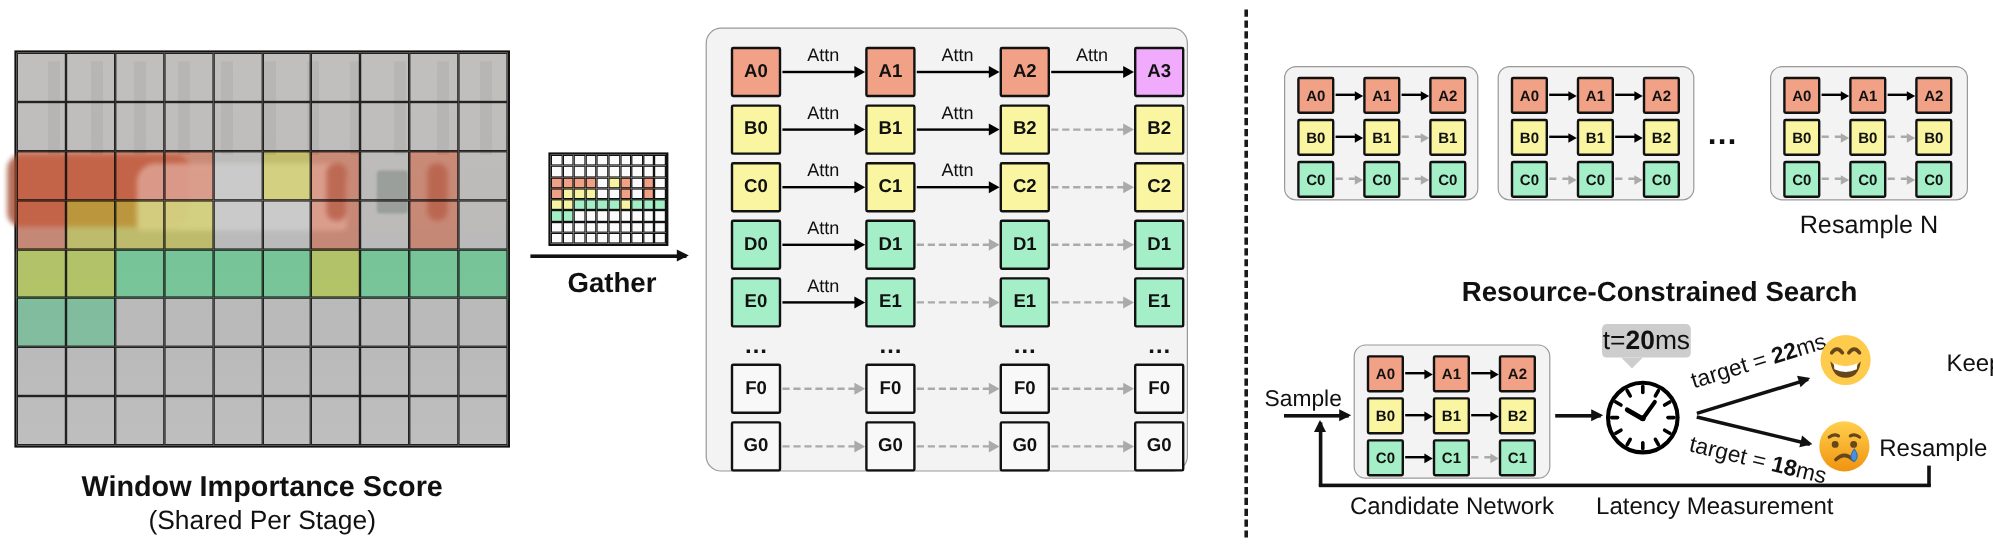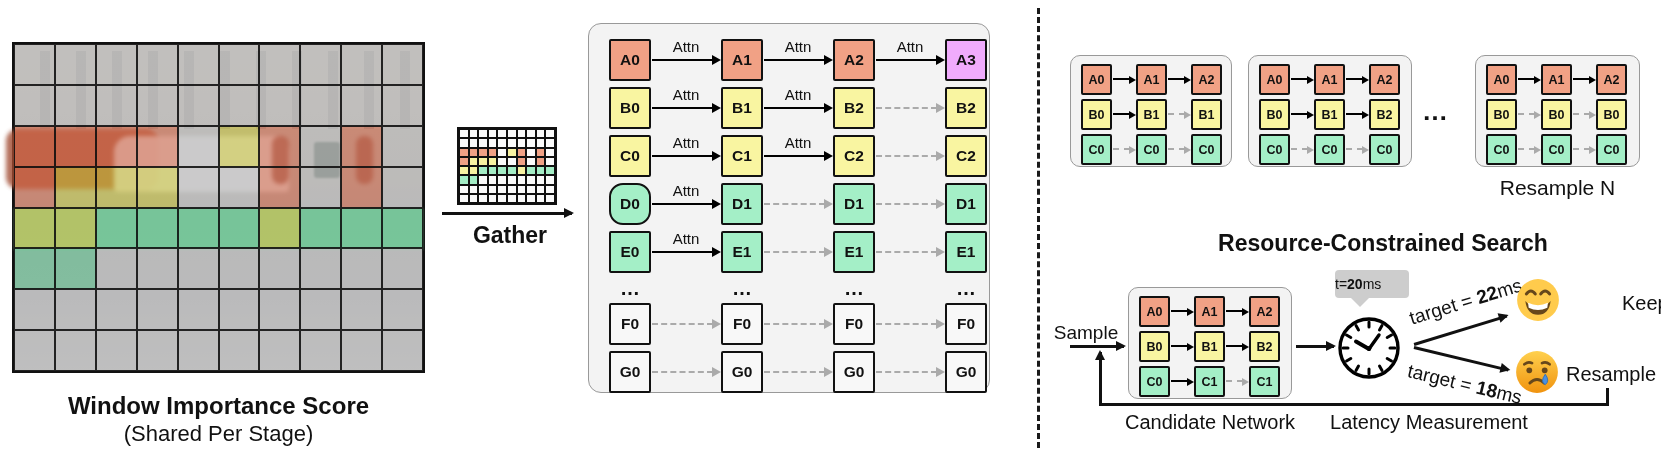--- a/index.html
+++ b/index.html
@@ -63,21 +63,21 @@
   .ell:last-child{margin-right:0;}
 
   
   .divider{position:absolute;left:1037px;top:8px;height:440px;border-left:3.2px dashed #1a1a1a;}
   .lbl20{font-size:20px;}
   .lbl19{font-size:19px;}
   .t-bold23{font-weight:bold;font-size:23px;}
   .dots{position:absolute;font-weight:bold;font-size:26px;letter-spacing:2px;}
 
   .bubble{position:absolute;left:1335px;top:270px;width:74px;height:28px;background:#cdcdcd;border-radius:4px;
-          display:flex;align-items:center;font-size:14px;}
+          display:flex;align-items:center;justify-content:center;font-size:22px;}
   .bubble::after{content:'';position:absolute;left:16px;bottom:-9px;border:9px solid transparent;border-top-color:#cdcdcd;border-bottom:0;}
   .tlabel{position:absolute;font-size:19px;white-space:nowrap;transform-origin:0 50%;}
   .tlabel b,.bubble b{font-weight:bold;}
 </style>
 </head>
 <body>
 <div id="stage">
 
   <div class="photo-wrap">
     <div class="photo">
@@ -317,21 +317,21 @@
             <span class="albl">Attn</span>
           </span>
           <span class="box" style="background: rgb(249, 245, 161);">C2</span>
           <span class="link dash">
             <span class="shaft"></span>
             <span class="head"></span>
           </span>
           <span class="box" style="background: rgb(249, 245, 161);">C2</span>
         </div>
         <div class="tok-row">
-          <span class="box" style="background: rgb(164, 239, 199); border-radius: 14px;">D0</span>
+          <span class="box" style="background: rgb(164, 239, 199);">D0</span>
           <span class="link">
             <span class="shaft"></span>
             <span class="head"></span>
             <span class="albl">Attn</span>
           </span>
           <span class="box" style="background: rgb(164, 239, 199);">D1</span>
           <span class="link dash">
             <span class="shaft"></span>
             <span class="head"></span>
           </span>

